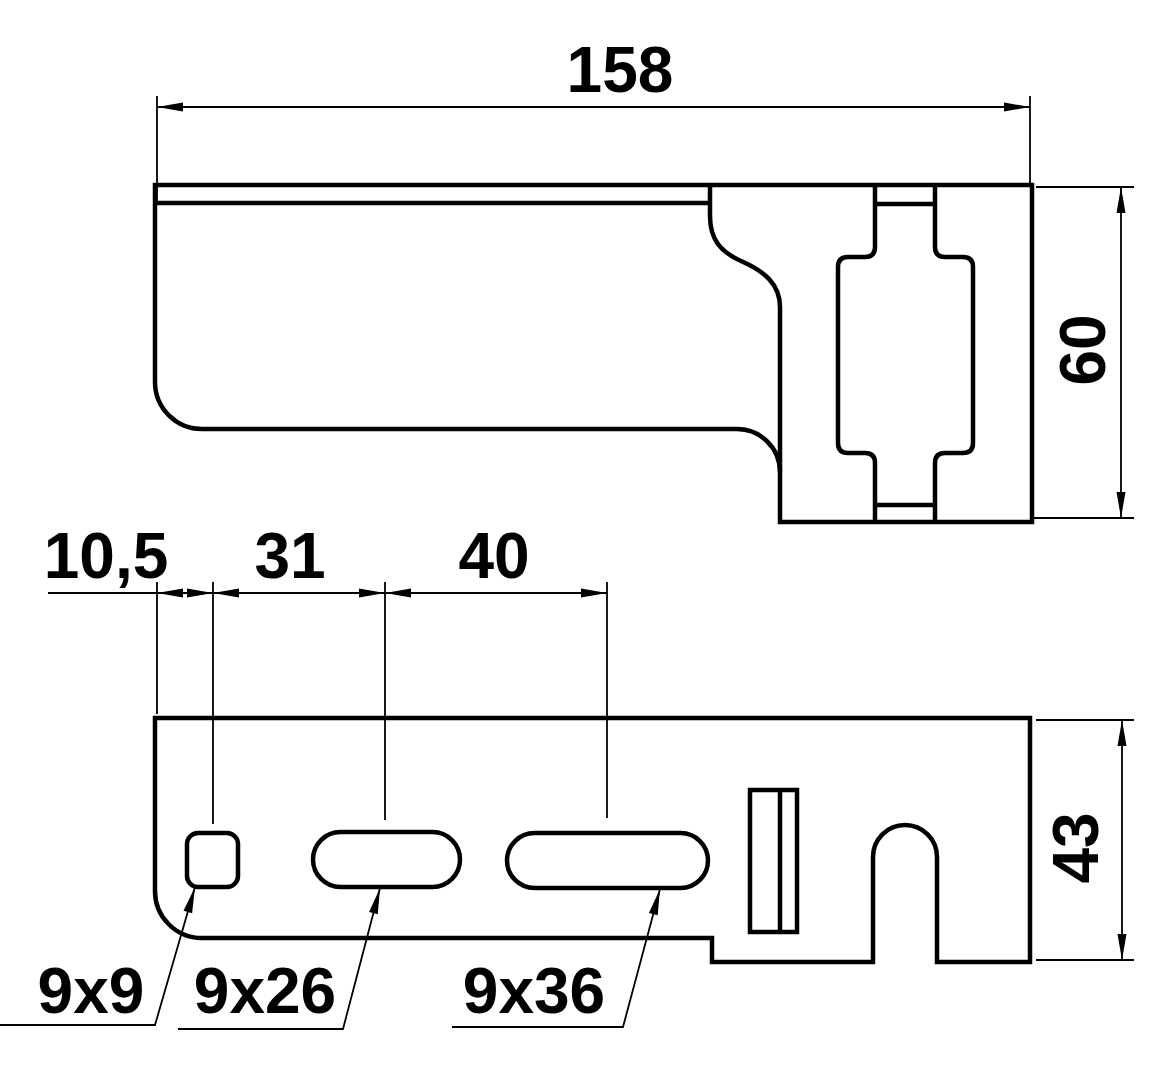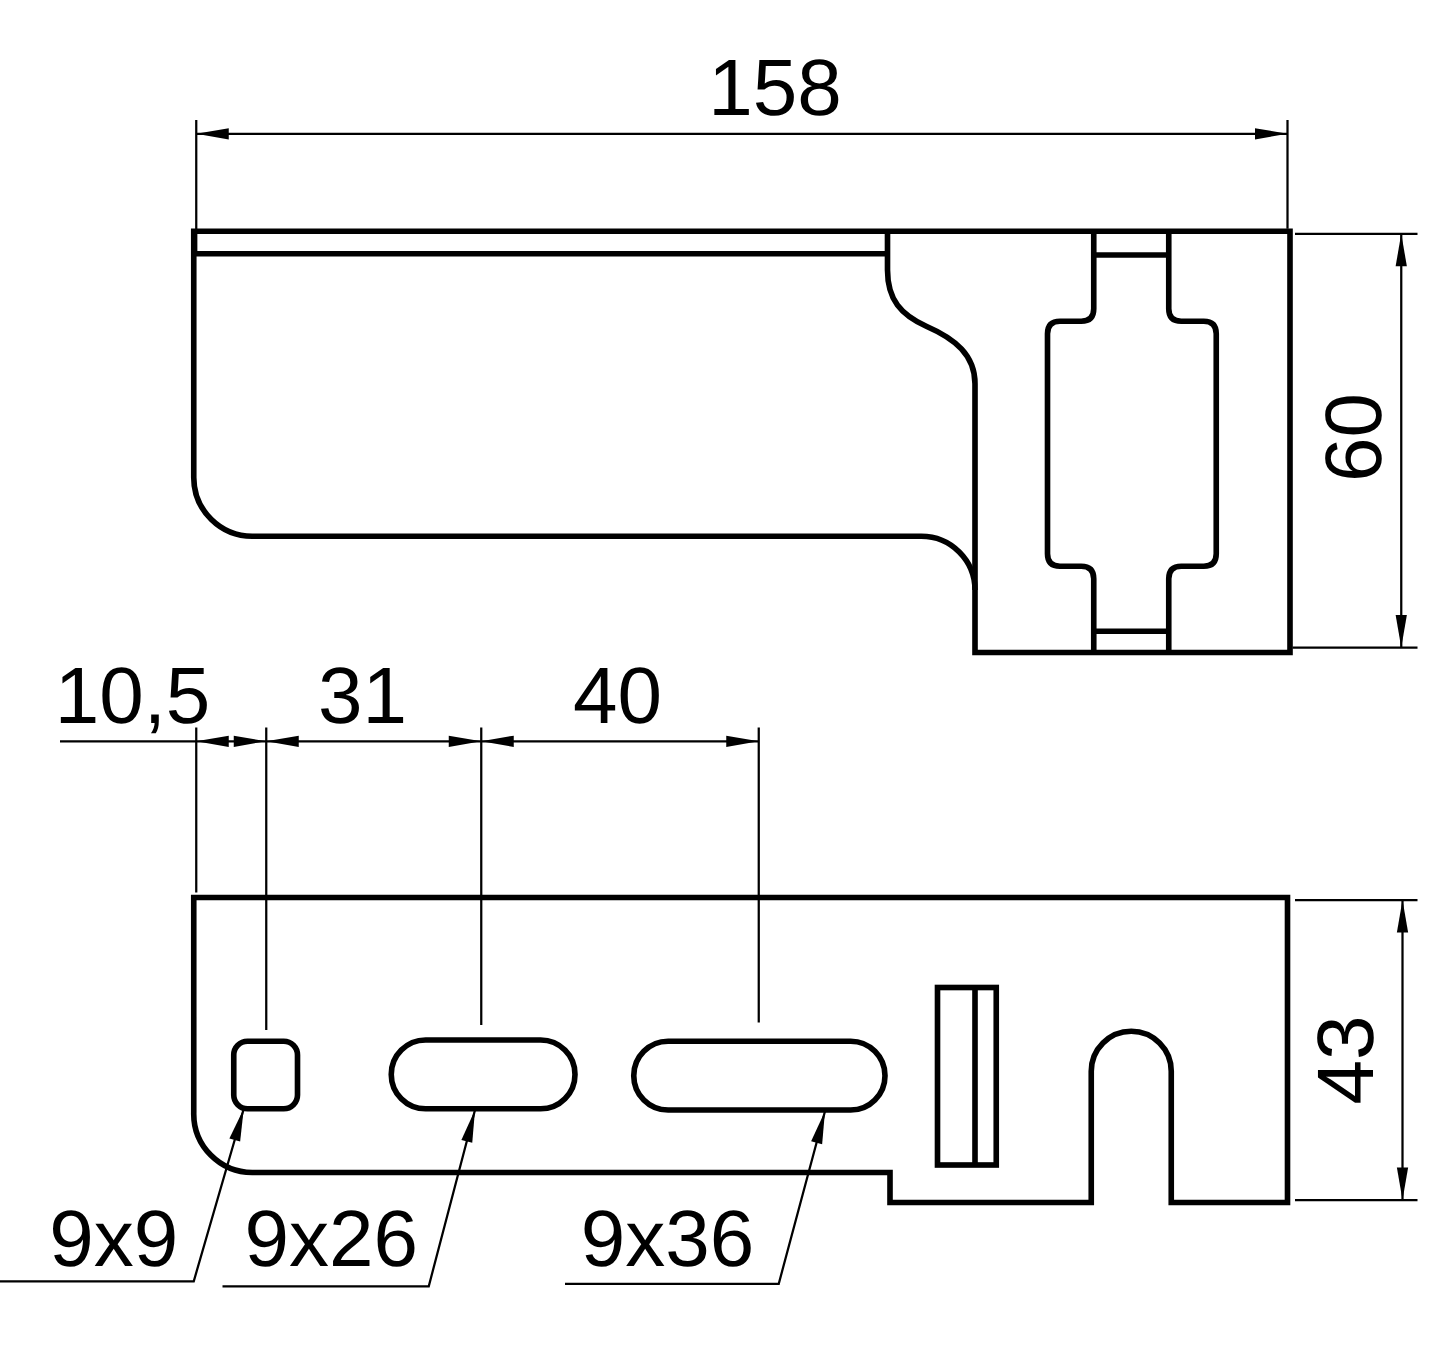--- a/index.html
+++ b/index.html
@@ -1,16 +1,16 @@
 <!DOCTYPE html>
 <html><head>
 <meta charset="utf-8">
 <style>
   html, body { margin: 0; padding: 0; background: #ffffff; }
-  .stage { position: relative; width: 1155px; height: 1088px; background: #fff; }
+  .stage { position: relative; width: 1155px; height: 1088px; background: #fff; font-weight: bold; }
   svg { display: block; }
   .thick { stroke: #000; stroke-width: 4.5; fill: none; }
   .thin { stroke: #000; stroke-width: 1.8; fill: none; }
   .arrow { fill: #000; stroke: none; }
   text {
     font-family: "Liberation Sans", "DejaVu Sans", sans-serif;
     font-size: 64px;
     fill: #000;
   }
 </style>

